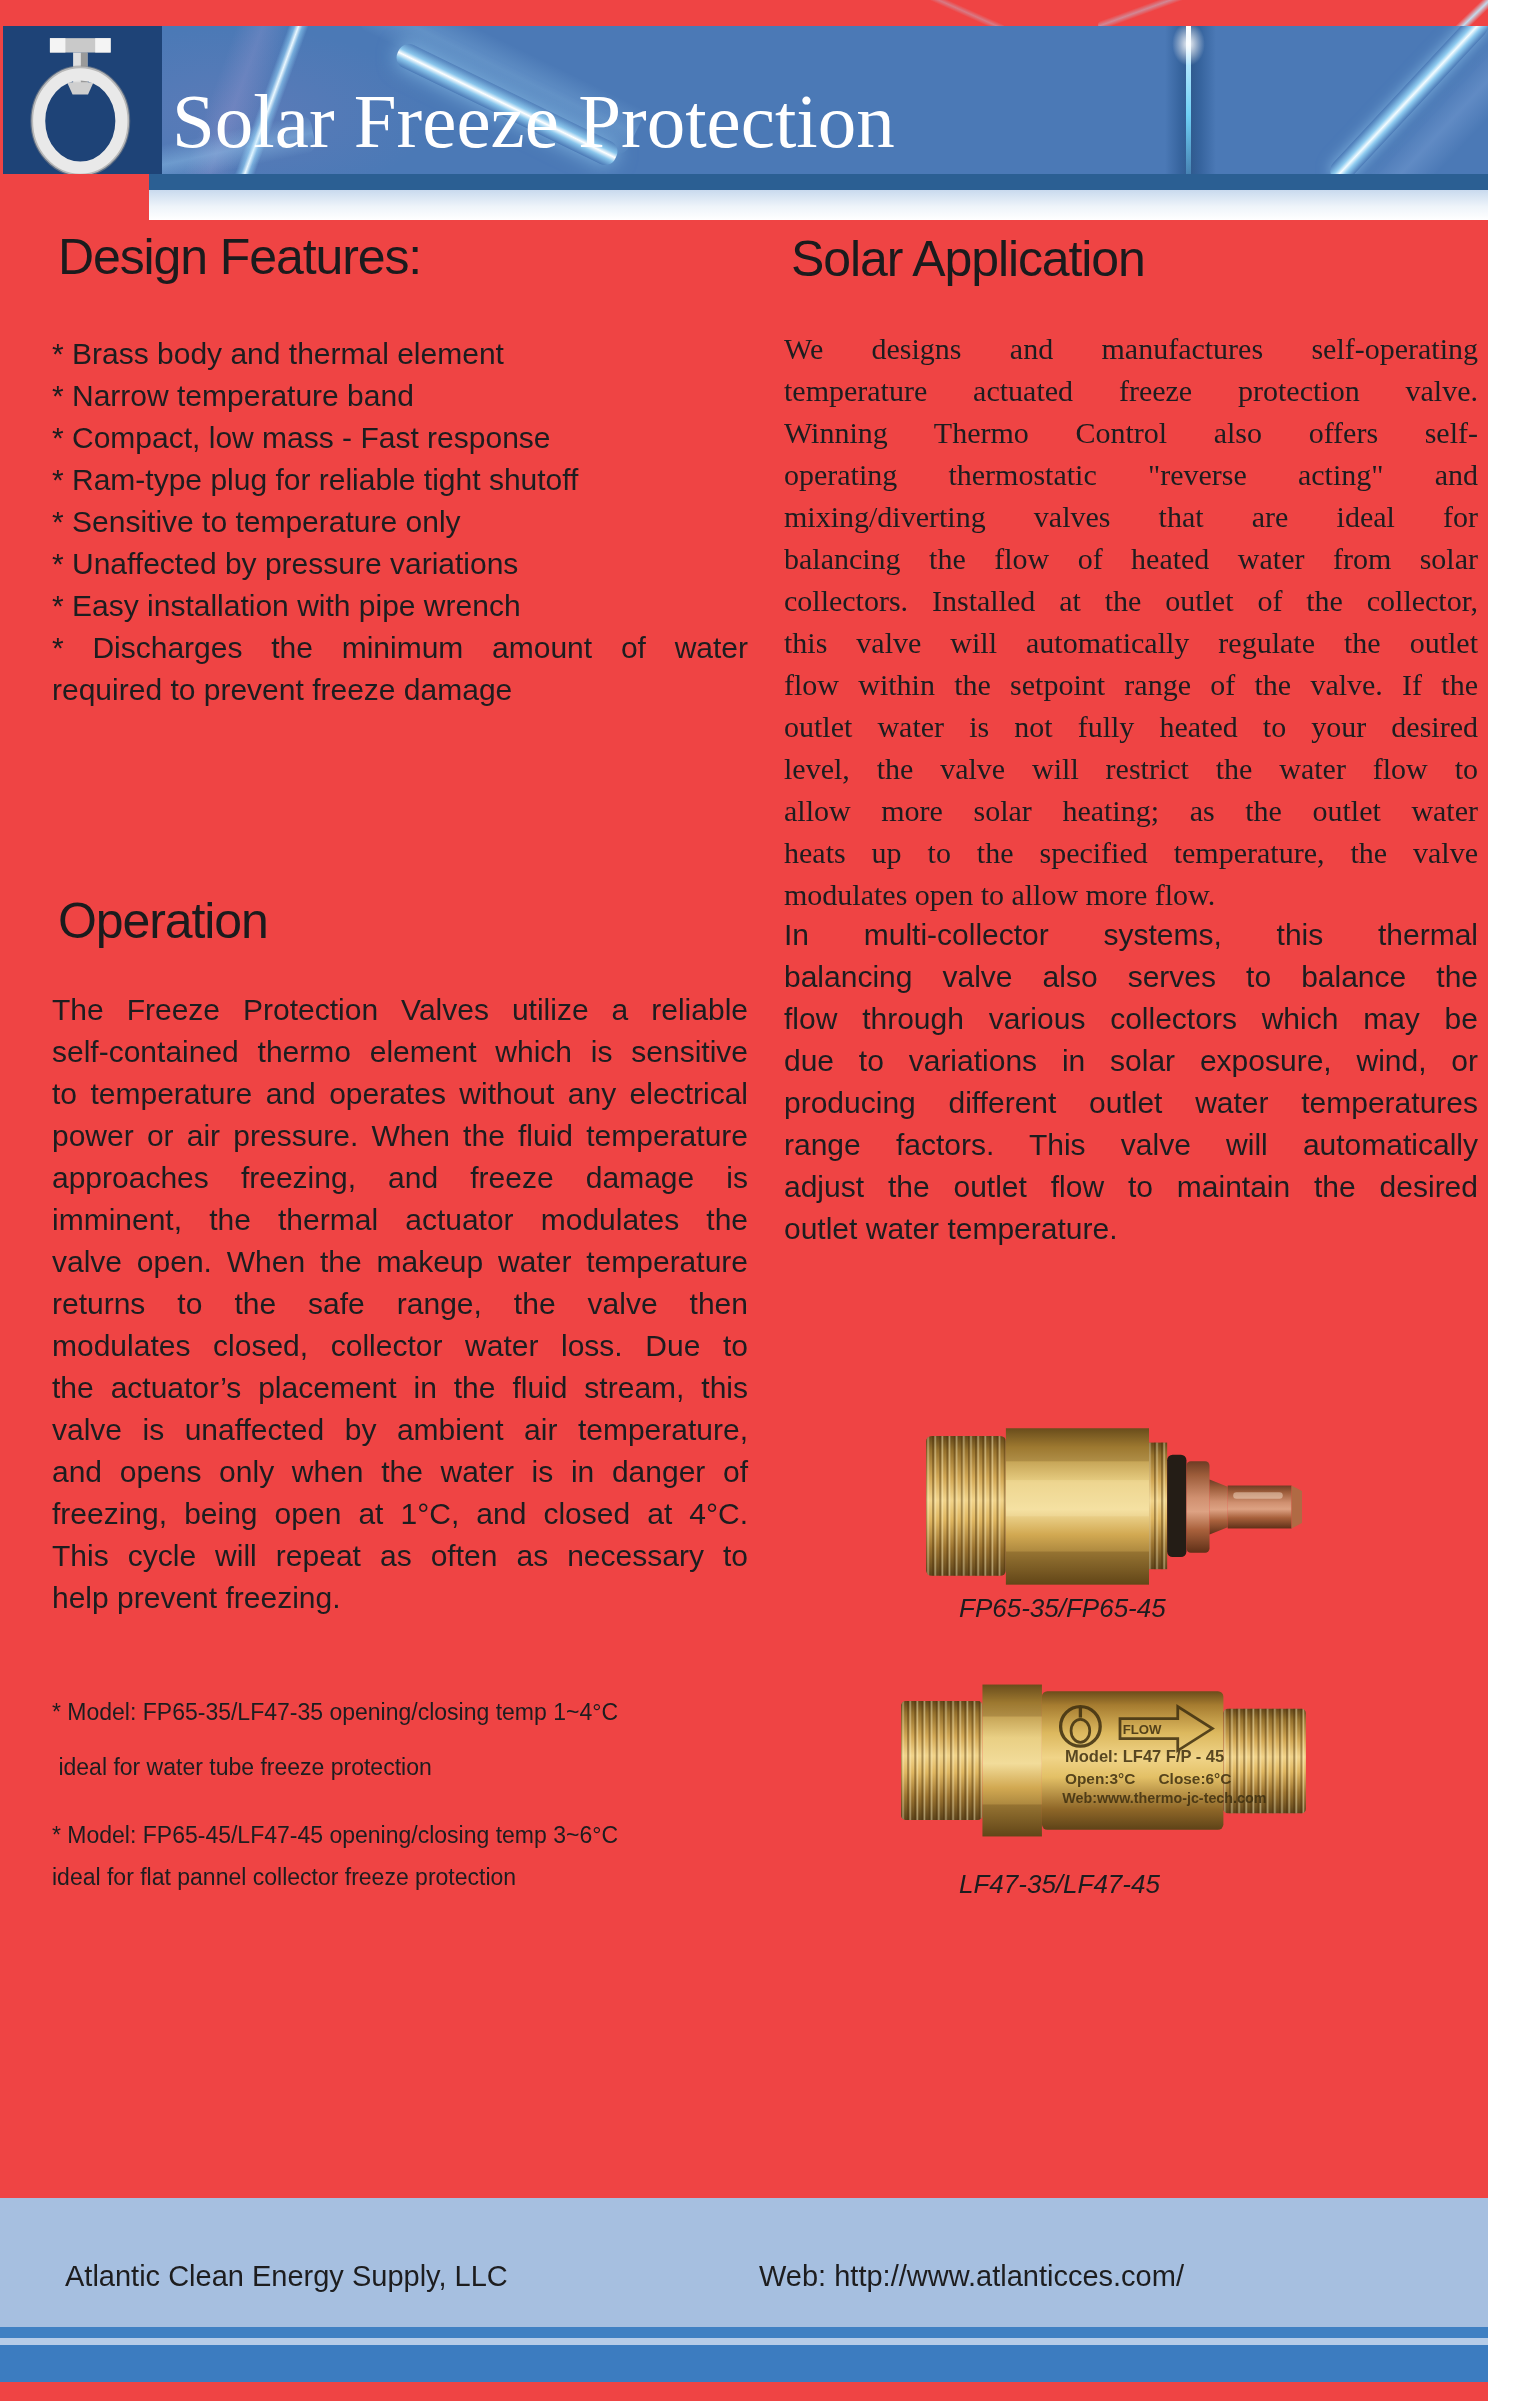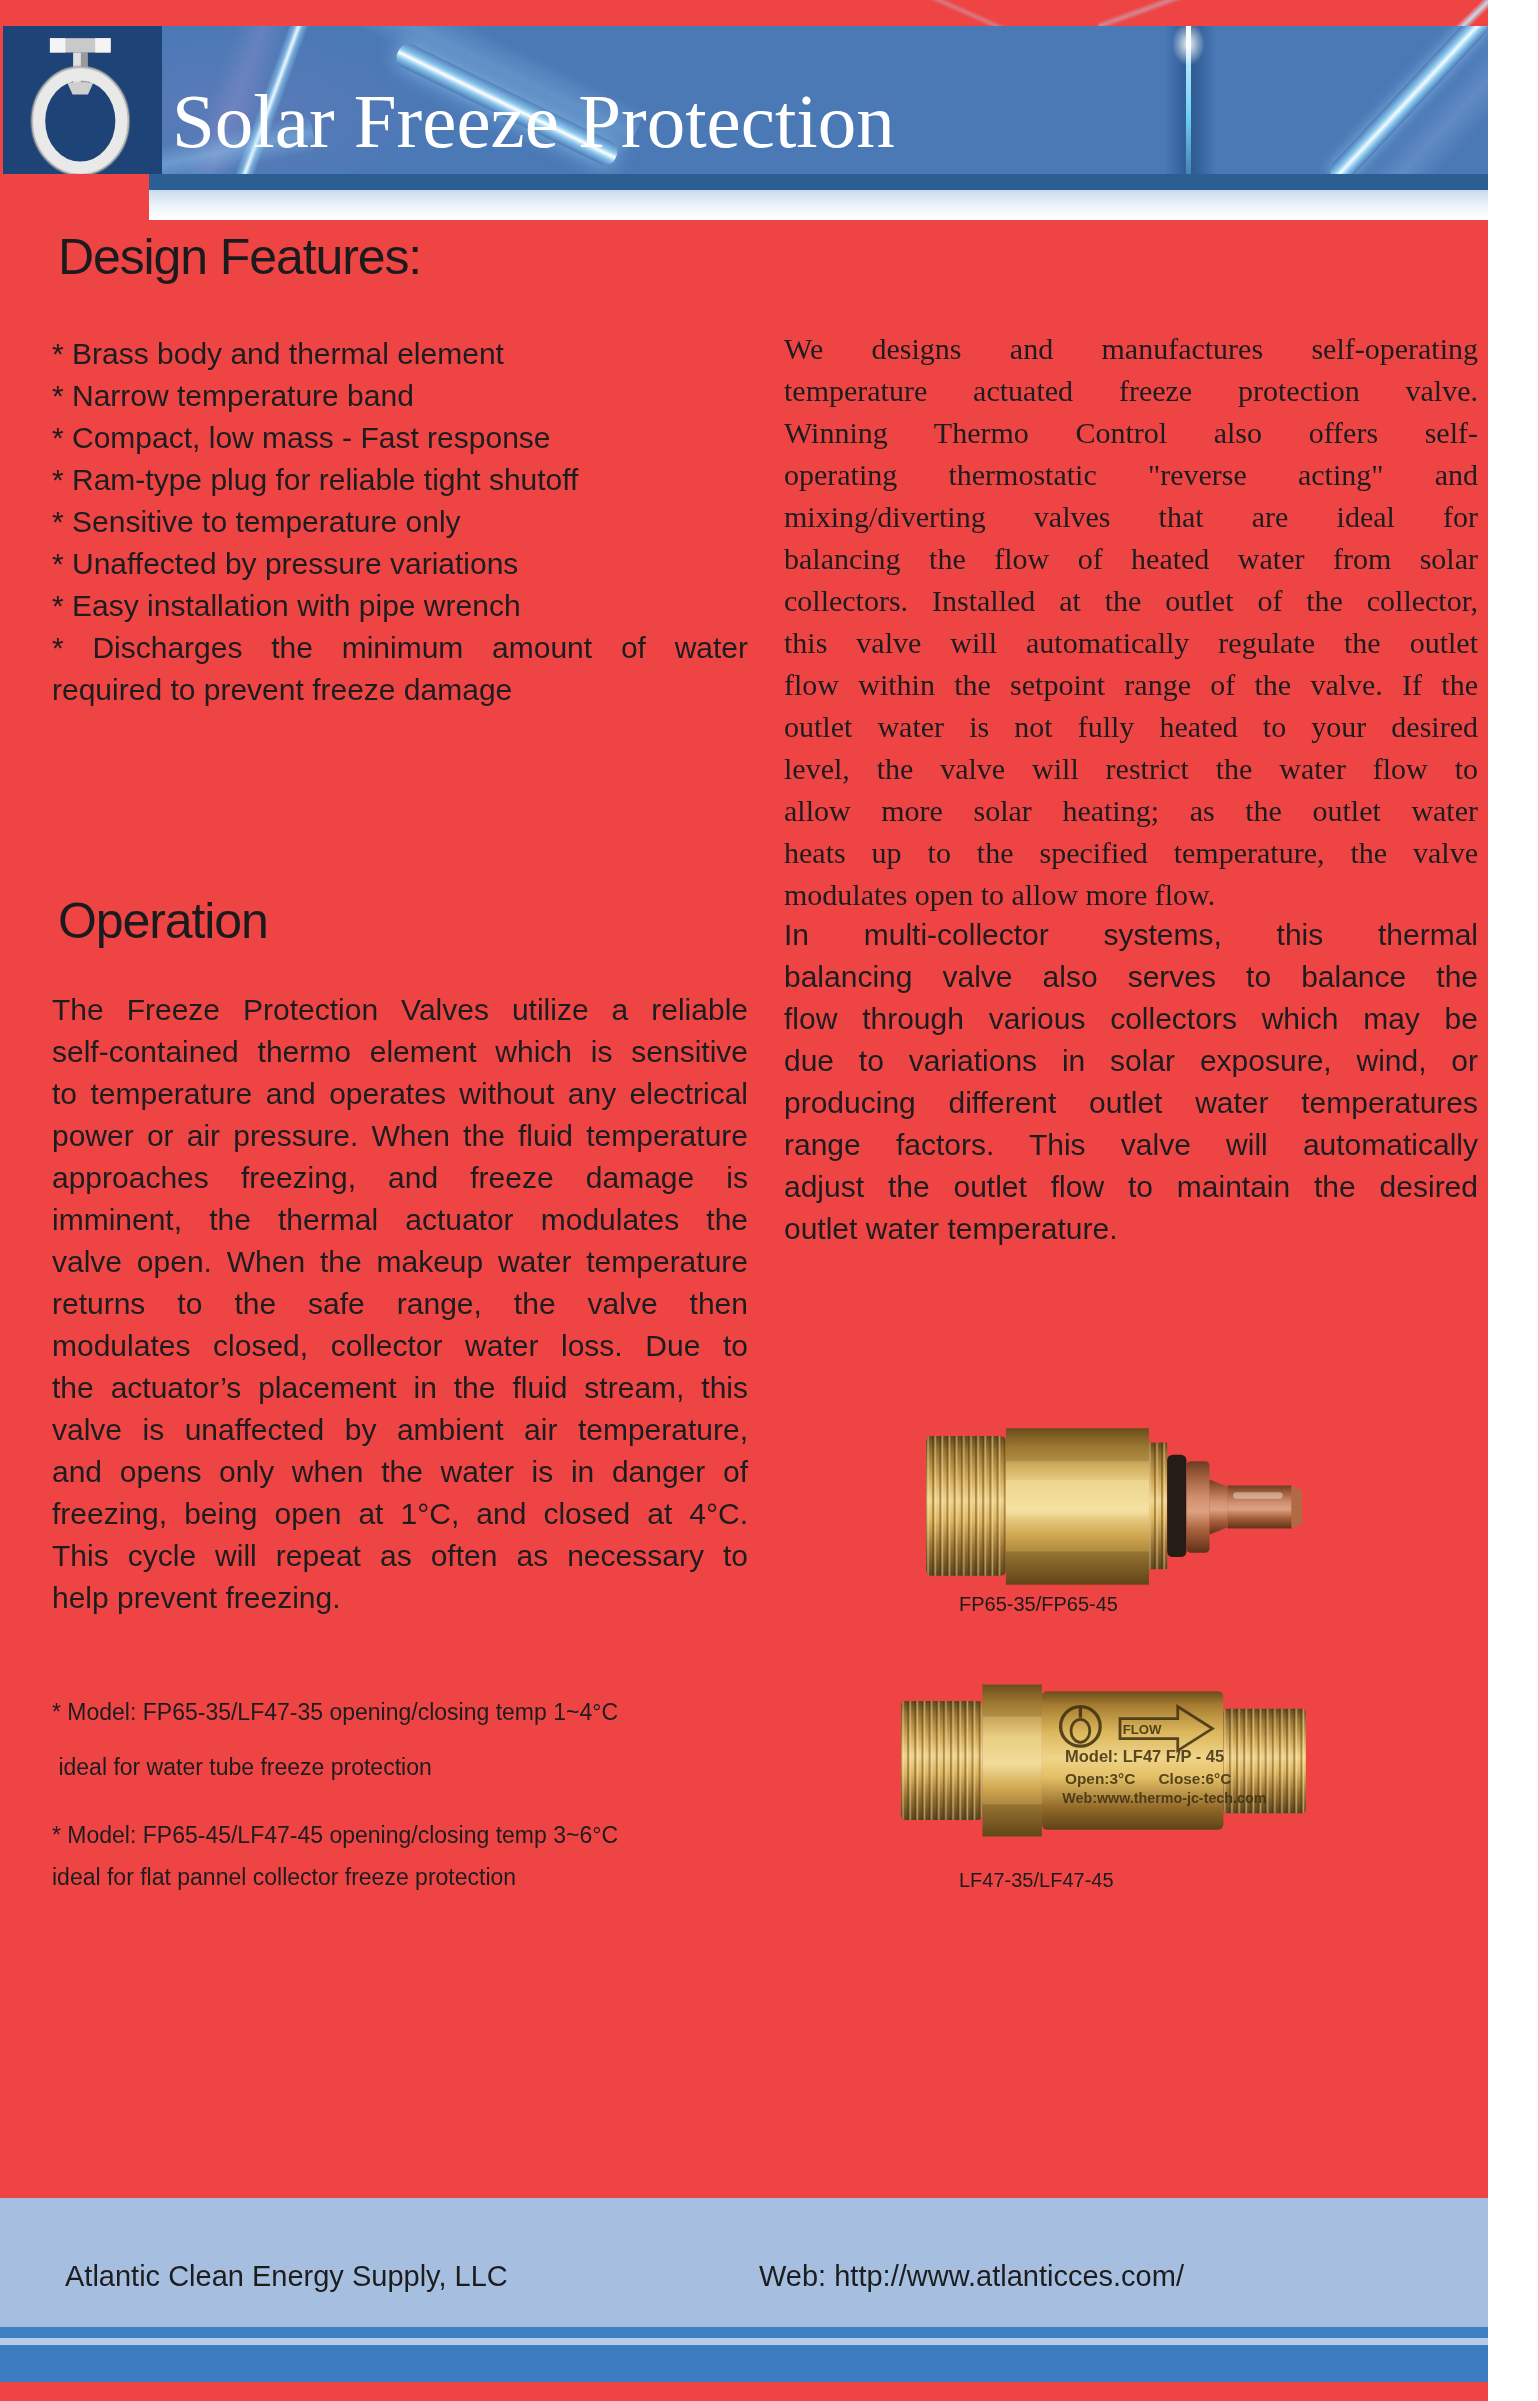--- a/index.html
+++ b/index.html
@@ -61,21 +61,21 @@
   .note{font-size:23px;white-space:pre-wrap;}
   .n1{left:52px;top:1685px;width:696px;line-height:55px;}
   .n2{left:52px;top:1814px;width:696px;line-height:42px;}
 
   .ln.left{text-align:left;}
   .ln.just{text-align:justify;text-align-last:justify;}
 
   
   .fp-img{position:absolute;left:925px;top:1427px;width:377px;height:160px;}
   .lf-img{position:absolute;left:900px;top:1678px;width:407px;height:165px;}
-  .caption{position:absolute;font-size:20px;color:#1c1c1e;white-space:nowrap;}
+  .caption{position:absolute;font-size:26px;color:#1c1c1e;white-space:nowrap;font-style:italic;}
   .cap-fp{left:959px;top:1593px;}
   .cap-lf{left:959px;top:1869px;}
   svg text{font-family:"Liberation Sans",sans-serif;}
 
   
   .f-light{position:absolute;left:0;top:2198px;width:1538px;height:129px;background:#a6bfe0;}
   .f-company{position:absolute;left:65px;top:62px;font-size:29px;color:#1d1d1f;white-space:nowrap;}
   .f-web{position:absolute;left:759px;top:62px;font-size:29px;color:#1d1d1f;white-space:nowrap;}
   .f-s1{position:absolute;left:0;top:2327px;width:1538px;height:11.6px;background:#3f80c3;}
   .f-s2{position:absolute;left:0;top:2338px;width:1538px;height:7.2px;background:#b6cce8;}
@@ -149,20 +149,21 @@
       <div class="ln just">valve is unaffected by ambient air temperature,</div>
       <div class="ln just">and opens only when the water is in danger of</div>
       <div class="ln just">freezing, being open at 1°C, and closed at 4°C.</div>
       <div class="ln just">This cycle will repeat as often as necessary to</div>
       <div class="ln left">help prevent freezing.</div>
     </div>
 
   <div class="tcol note n1"><div class="ln left">* Model: FP65-35/LF47-35 opening/closing temp 1~4°C</div><div class="ln left"> ideal for water tube freeze protection</div></div>
   <div class="tcol note n2"><div class="ln left">* Model: FP65-45/LF47-45 opening/closing temp 3~6°C</div><div class="ln left">ideal for flat pannel collector freeze protection</div></div>
 
+  <h2 class="h2 h-sa">Solar Application</h2>
   <div class="tcol sa-para1">
       <div class="ln just">We designs and manufactures self-operating</div>
       <div class="ln just">temperature actuated freeze protection valve.</div>
       <div class="ln just">Winning Thermo Control also offers self-</div>
       <div class="ln just">operating thermostatic "reverse acting" and</div>
       <div class="ln just">mixing/diverting valves that are ideal for</div>
       <div class="ln just">balancing the flow of heated water from solar</div>
       <div class="ln just">collectors. Installed at the outlet of the collector,</div>
       <div class="ln just">this valve will automatically regulate the outlet</div>
       <div class="ln just">flow within the setpoint range of the valve. If the</div>

